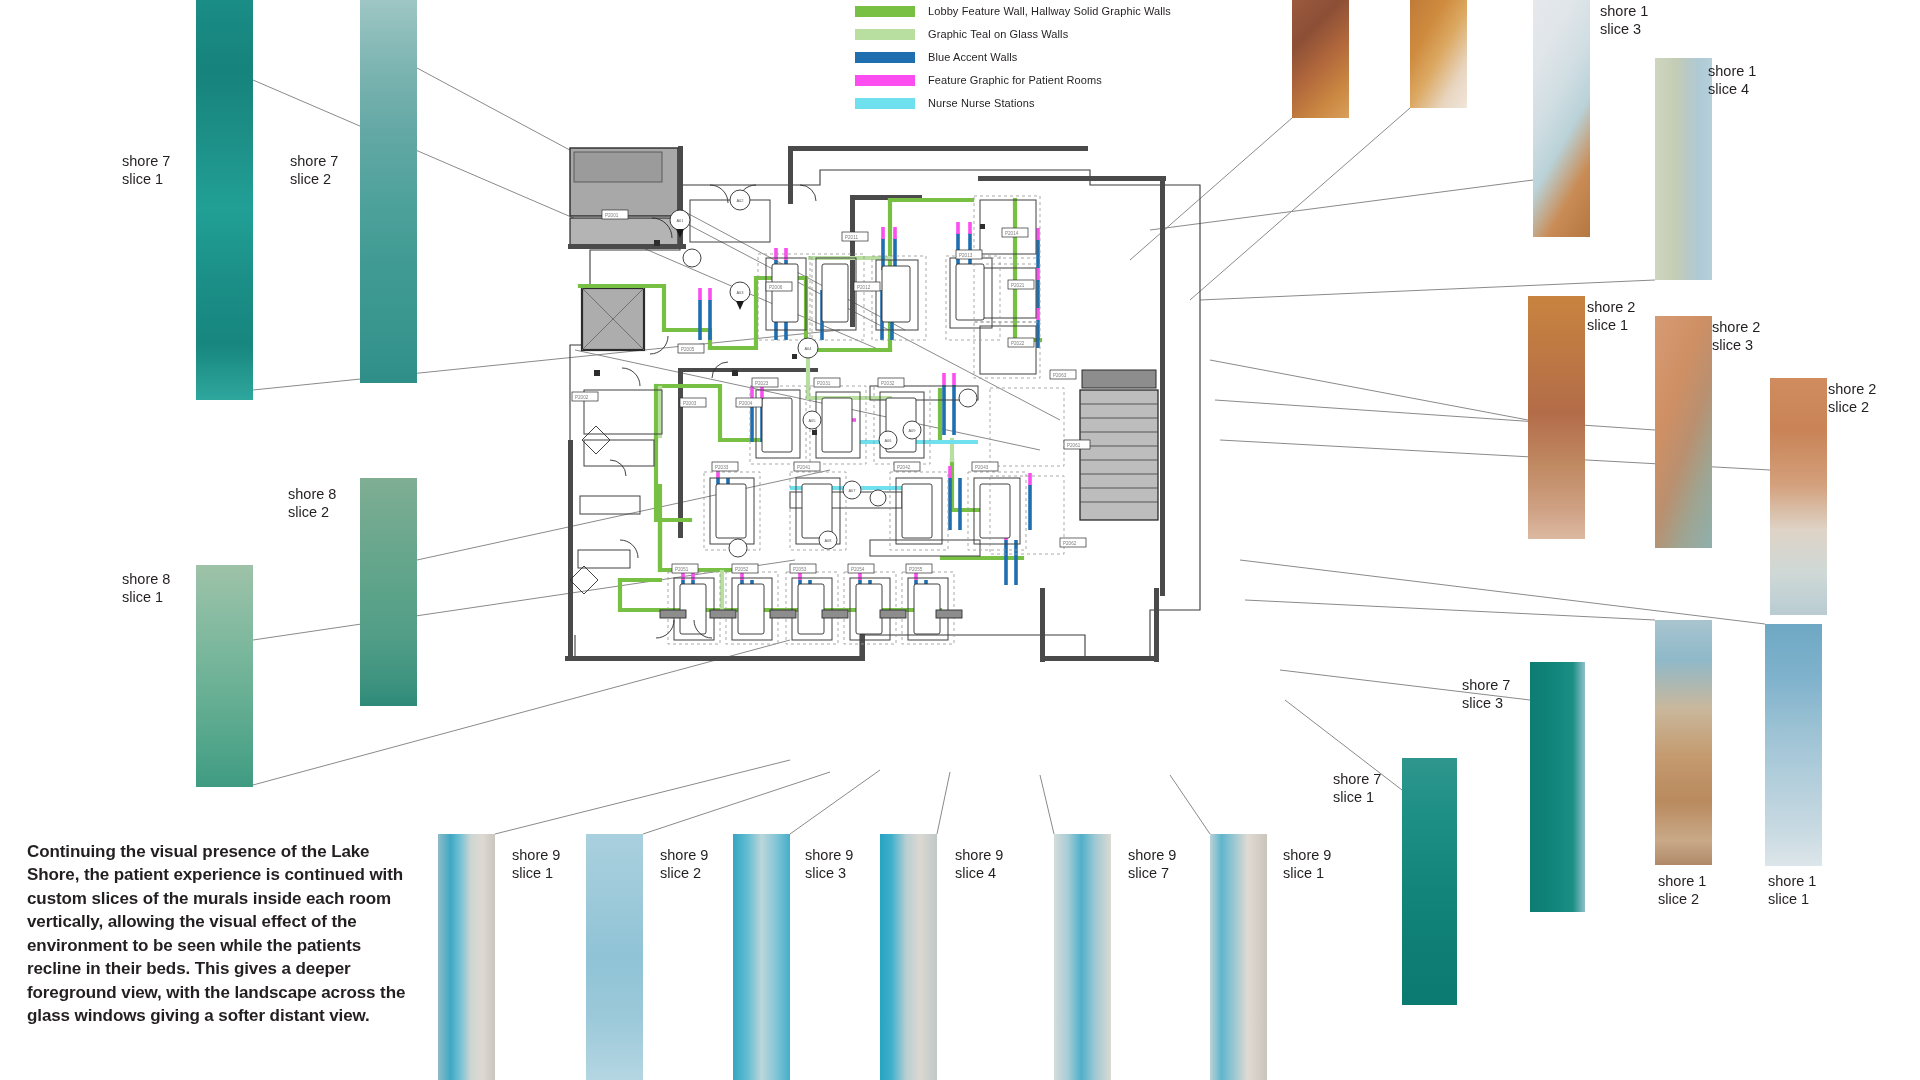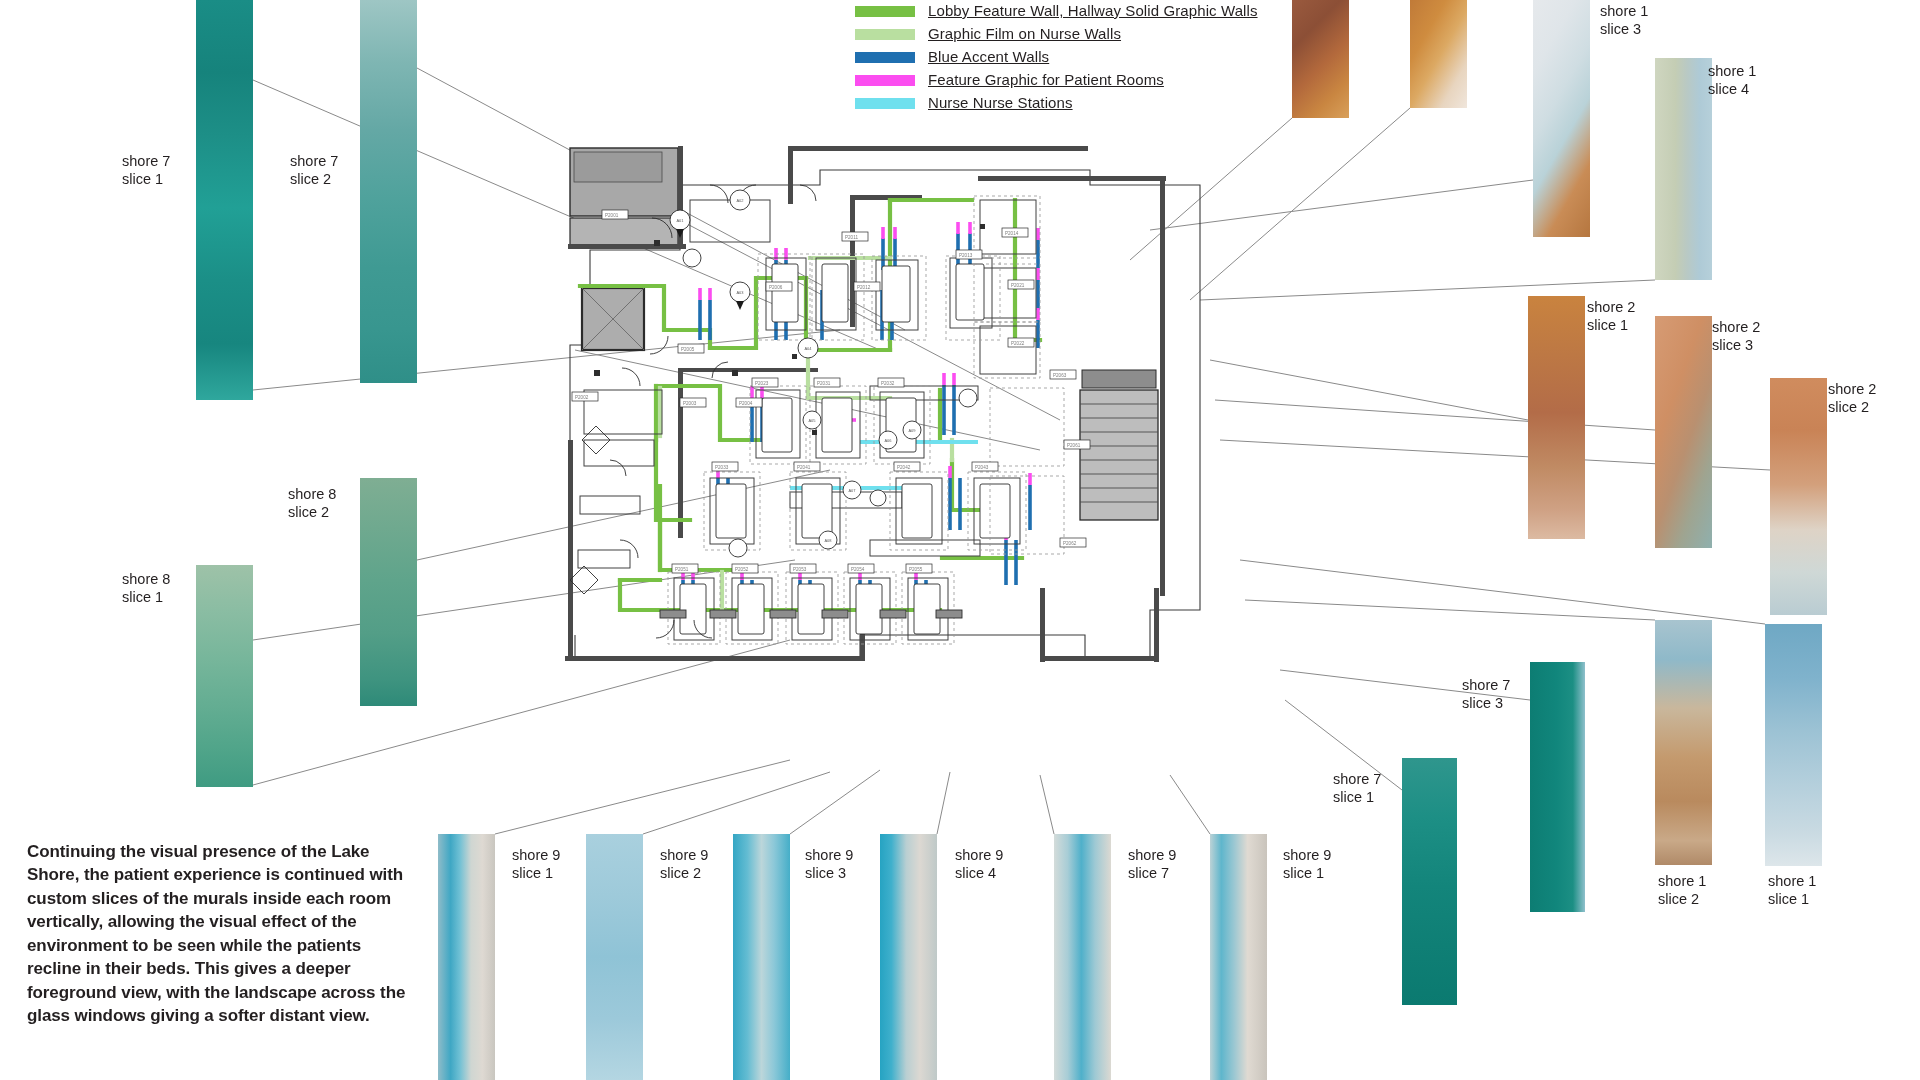--- a/index.html
+++ b/index.html
@@ -32,26 +32,25 @@
     align-items: center;
     height: 18px;
   }
   .legend-swatch {
     width: 60px;
     height: 11px;
     margin-right: 13px;
     flex: 0 0 auto;
   }
   .legend-label {
-    font-size: 15px;
+    font-size: 11px;
     color: #231f20;
     line-height: 18px;
     white-space: nowrap;
     letter-spacing: .1px;
-    text-decoration: underline;
   }
 
   
   .strip {
     position: absolute;
     z-index: 30;
   }
   .strip .swatch {
     width: 100%;
     height: 100%;
@@ -154,21 +153,21 @@
     </g>
   </svg>
 
   <div id="legend">
     <div class="legend-row">
       <span class="legend-swatch" style="background:#77c044"></span>
       <span class="legend-label">Lobby Feature Wall, Hallway Solid Graphic Walls</span>
     </div>
     <div class="legend-row">
       <span class="legend-swatch" style="background:#b9dfa0"></span>
-      <span class="legend-label">Graphic Film on Nurse Walls</span>
+      <span class="legend-label">Graphic Teal on Glass Walls</span>
     </div>
     <div class="legend-row">
       <span class="legend-swatch" style="background:#1f6fb0"></span>
       <span class="legend-label">Blue Accent Walls</span>
     </div>
     <div class="legend-row">
       <span class="legend-swatch" style="background:#fb4df0"></span>
       <span class="legend-label">Feature Graphic for Patient Rooms</span>
     </div>
     <div class="legend-row">

